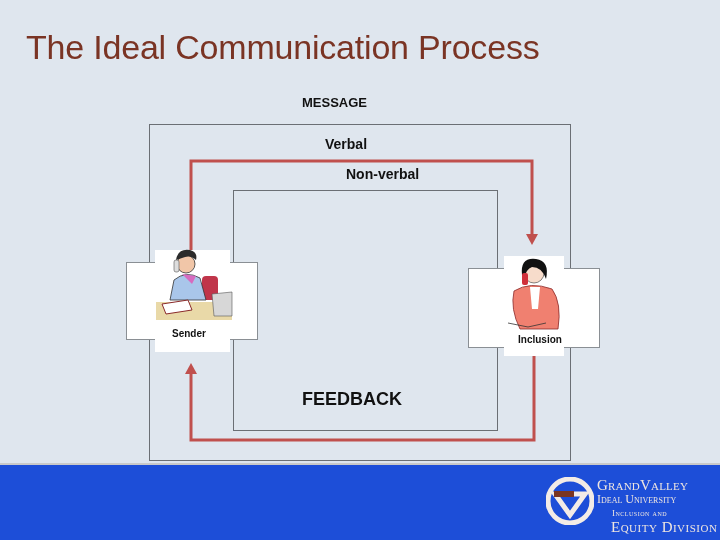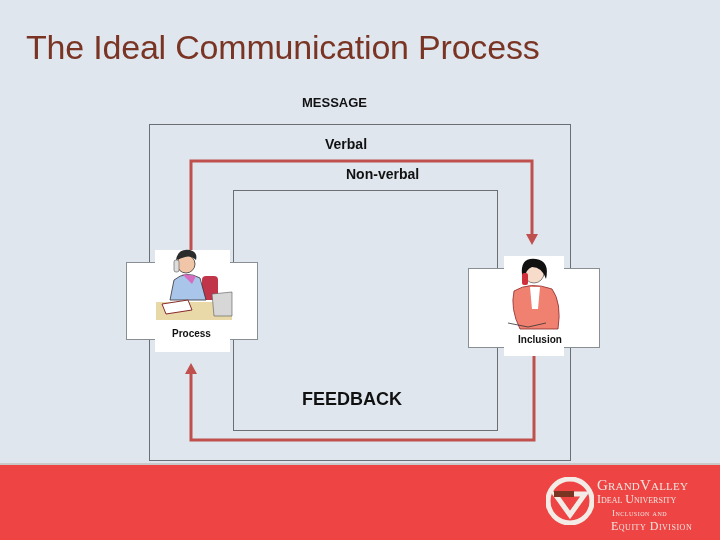--- a/index.html
+++ b/index.html
@@ -7,21 +7,21 @@
   .title { position:absolute; left:26px; top:28px; font-size:34px; color:#7a3424; font-family:"Liberation Sans", sans-serif; white-space:nowrap; letter-spacing:-0.2px; }
   .lbl { position:absolute; font-weight:bold; color:#111; white-space:nowrap; font-family:"Liberation Sans", sans-serif; }
   .message { left:302px; top:95px; font-size:13px; }
   .verbal { left:325px; top:136px; font-size:14px; }
   .nonverbal { left:302px; top:166px; font-size:14px;padding-left:44px; }
   .feedback { left:302px; top:389px; font-size:18px; }
   .box { position:absolute; border:1.5px solid #6b6f74; box-sizing:border-box; }
   .outer { left:149px; top:124px; width:422px; height:337px; }
   .inner { left:233px; top:190px; width:265px; height:241px; }
   .card { position:absolute; background:#fff; }
-  .footer { position:absolute; left:0; top:463px; width:720px; height:77px; background:#ef4444; border-top:2px solid #c9c9c9; box-sizing:border-box; }
+  .footer { position:absolute; left:0; top:463px; width:720px; height:77px; background:#1d4ed8; border-top:2px solid #c9c9c9; box-sizing:border-box; }
   svg.arrows { position:absolute; left:0; top:0; }
   .caption { position:absolute; font-size:10px; font-weight:bold; color:#111; font-family:"Liberation Sans", sans-serif; white-space:nowrap; }
   .gv { position:absolute; color:#efe6e0; font-family:"Liberation Serif", serif; white-space:nowrap; }
 </style>
 </head>
 <body>
 
 <div class="title">The Ideal Communication Process</div>
 
 <div class="lbl message">MESSAGE</div>
@@ -58,21 +58,21 @@
     <circle cx="34" cy="22" r="9" fill="#f1c6a8" stroke="#333" stroke-width="0.8"></circle>
 
     <path d="M24,18 Q26,6 38,8 Q46,10 44,18 Q38,12 30,16 Z" fill="#2b2b2b"></path>
 
     <rect x="22" y="18" width="5" height="12" rx="2" fill="#ddd" stroke="#555" stroke-width="0.6"></rect>
 
     <polygon points="10,62 36,58 40,68 14,72" fill="#fff" stroke="#8a2a2a" stroke-width="1"></polygon>
 
     <polygon points="60,52 80,50 80,74 62,74" fill="#d7d7d7" stroke="#555" stroke-width="0.6"></polygon>
   </svg>
-  <div class="caption" style="left:172px;top:328px;">Process</div>
+  <div class="caption" style="left:172px;top:328px;">Sender</div>
 </div>
 
 <div>
   <div class="card" style="left:468px;top:268px;width:132px;height:80px;border:1px solid #8a8f94;box-sizing:border-box;"></div>
   <div class="card" style="left:504px;top:256px;width:60px;height:100px;"></div>
   <svg style="position:absolute;left:500px;top:253px;" width="70" height="80">
 
     <path d="M14,38 Q30,28 52,36 Q62,50 58,76 L20,76 Q10,56 14,38 Z" fill="#f08070" stroke="#8a2a2a" stroke-width="0.8"></path>
 
     <path d="M30,34 L40,34 L38,56 L32,56 Z" fill="#fff"></path>
@@ -90,14 +90,14 @@
 
 <div class="footer">
   <svg style="position:absolute;left:546px;top:12px;" width="48" height="48">
     <circle cx="24" cy="24" r="22" fill="none" stroke="#f3ece6" stroke-width="5"></circle>
     <polygon points="9,17 39,17 24,38" fill="none" stroke="#f3ece6" stroke-width="5" stroke-linejoin="miter"></polygon>
     <rect x="8" y="14" width="20" height="6" fill="#7a3522"></rect>
   </svg>
   <div class="gv" style="left:597px;top:12px;font-size:15px;letter-spacing:0.2px;font-variant:small-caps;">GrandValley</div>
   <div class="gv" style="left:597px;top:27px;font-size:12px;font-variant:small-caps;">Ideal University</div>
   <div class="gv" style="left:612px;top:43px;font-size:9px;font-variant:small-caps;letter-spacing:0.5px;">Inclusion and</div>
-  <div class="gv" style="left:611px;top:54px;font-size:12px;font-variant:small-caps;letter-spacing:0.5px;">Equity Division</div>
+  <div class="gv" style="left:611px;top:54px;font-size:15px;font-variant:small-caps;letter-spacing:0.5px;">Equity Division</div>
 </div>
 
 </body></html>

